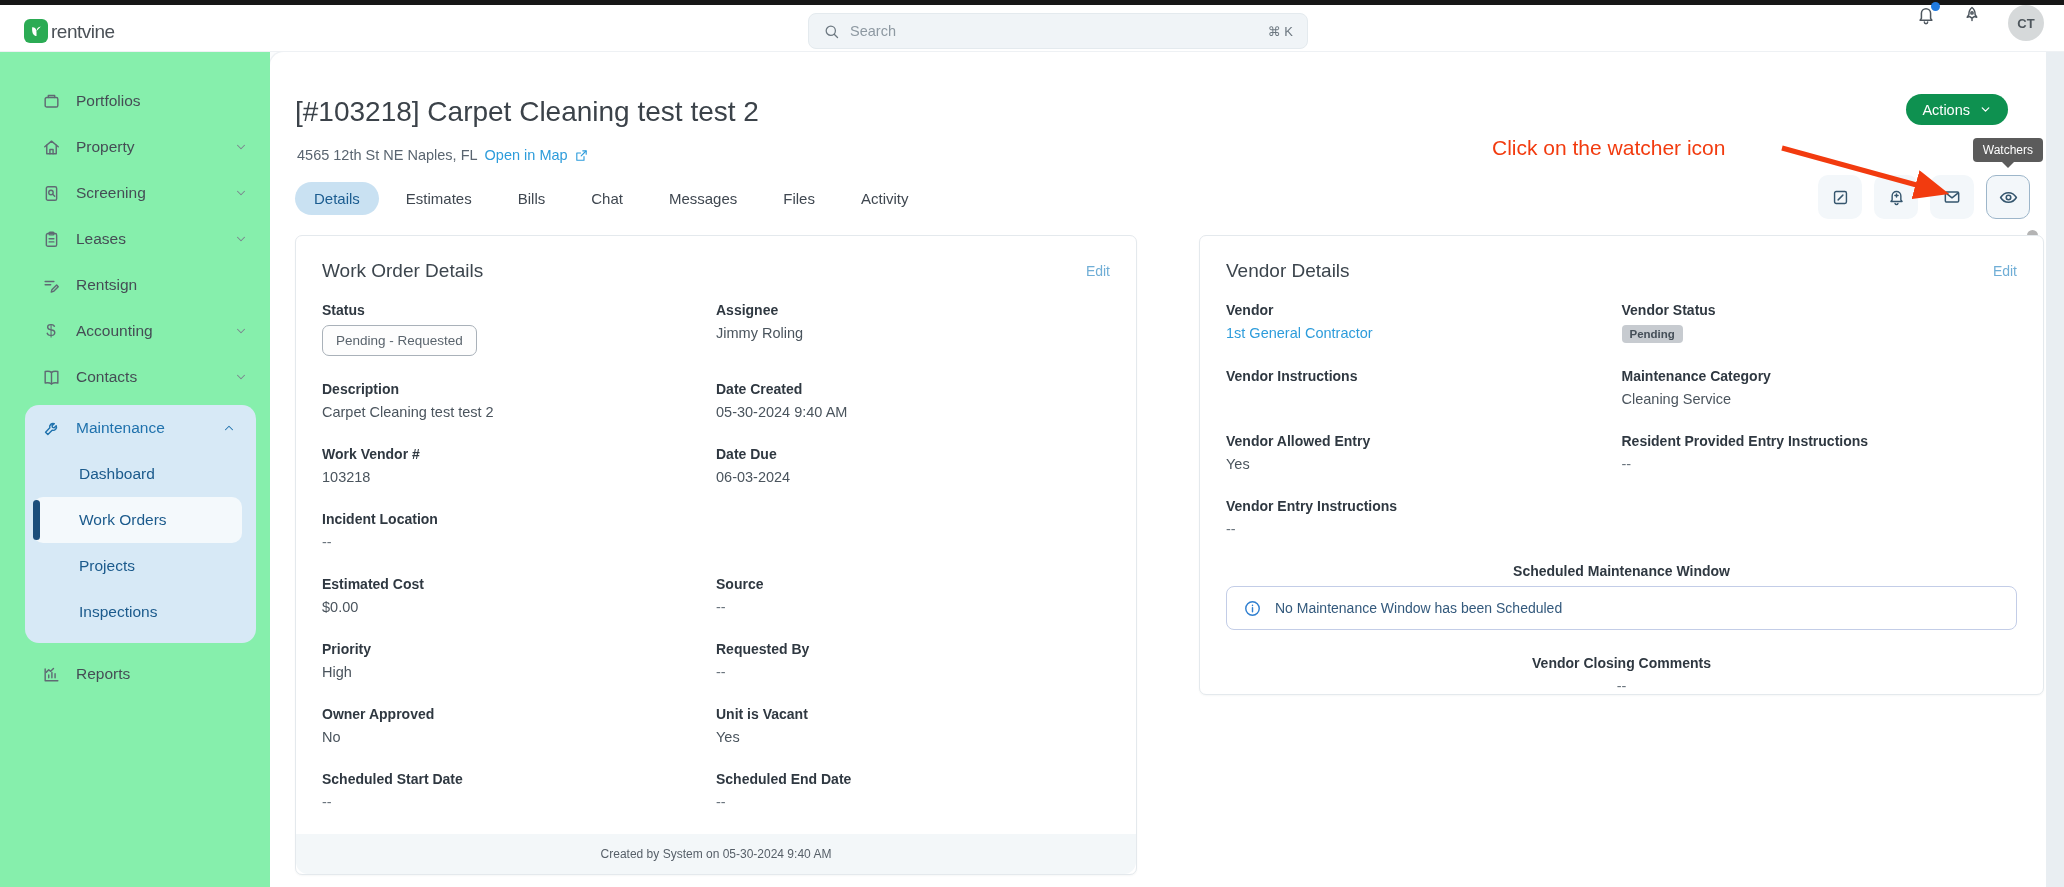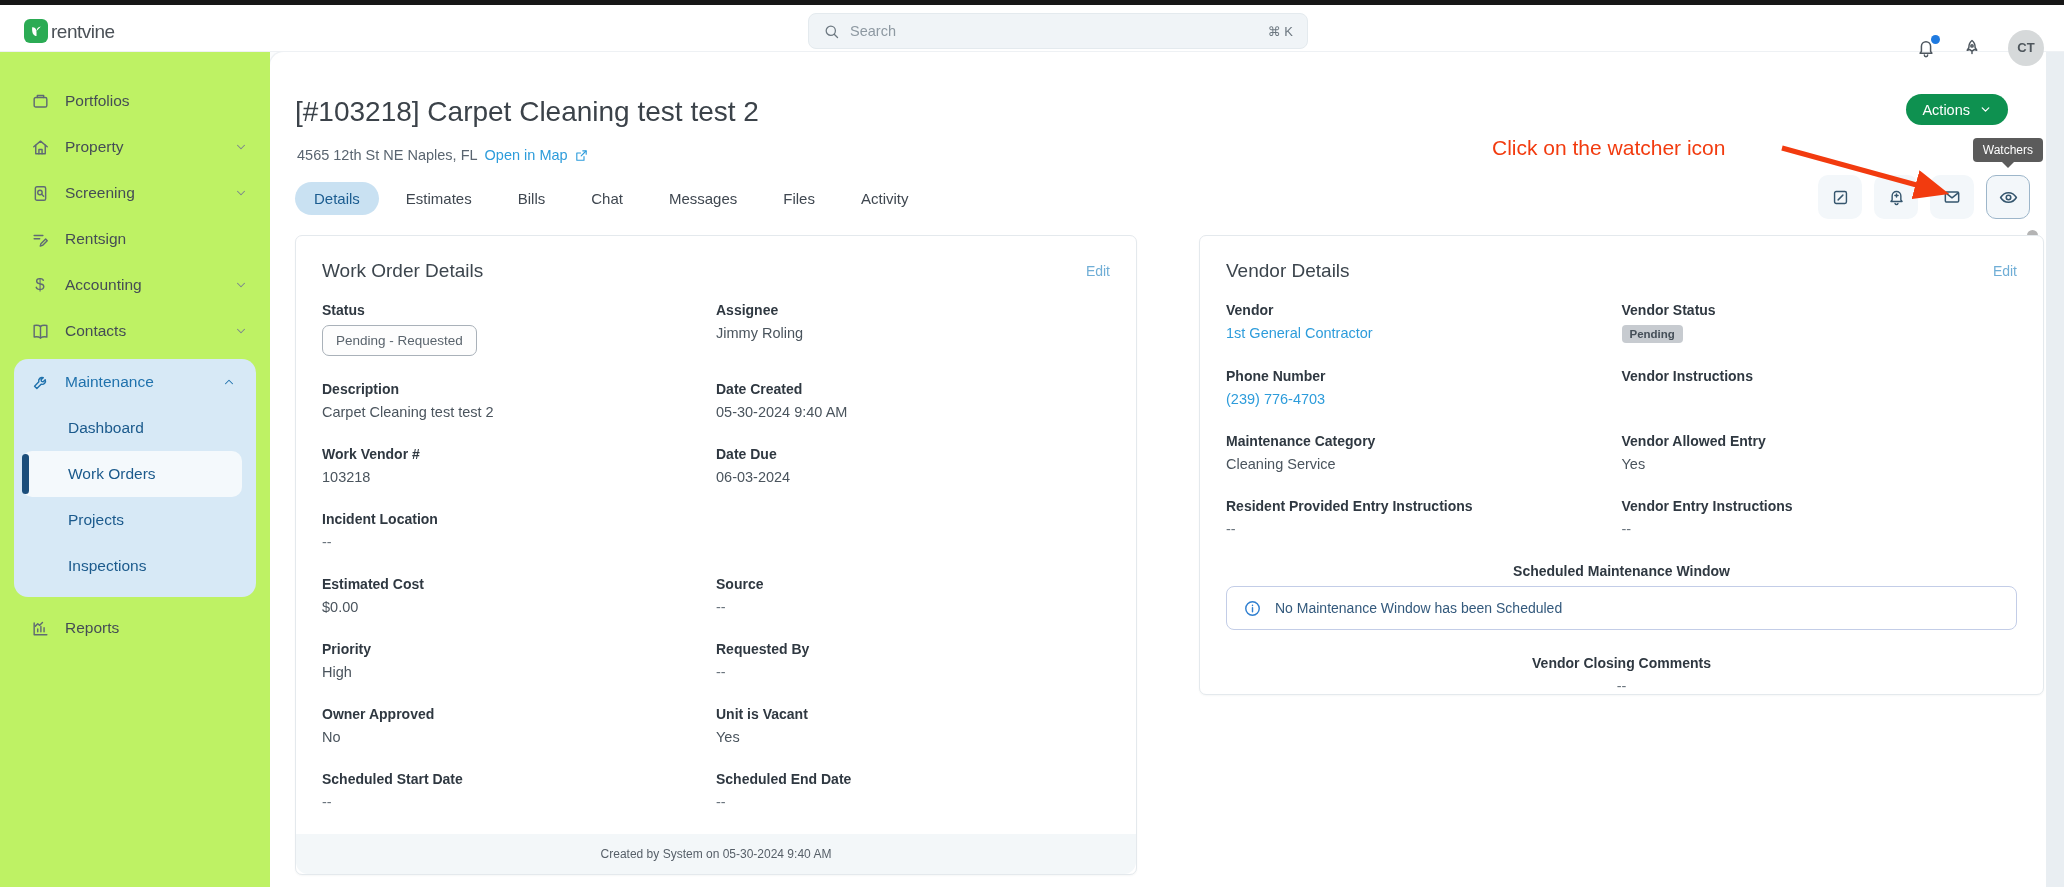--- a/index.html
+++ b/index.html
@@ -13,28 +13,28 @@
             border-top:5px solid #161616; border-bottom:1px solid #eef1f4; z-index:20; }
   .logo { position:absolute; left:24px; top:14px; display:flex; align-items:center; gap:3px; }
   .logo-mark { width:24px; height:24px; background:#2bab54; border-radius:6px; display:flex; align-items:center; justify-content:center; }
   .logo-text { font-size:19px; font-weight:500; color:#4b5157; letter-spacing:-0.5px; line-height:1; }
   .searchbar { position:absolute; left:808px; top:8px; width:500px; height:36px; background:#f0f4f7;
                border:1px solid #e4eaee; border-radius:8px; display:flex; align-items:center; padding:16px 14px; gap:10px; }
   .searchbar input { flex:1; border:none; outline:none; background:transparent; font-size:14.5px; color:#3d4852;
                      font-family:"Liberation Sans", sans-serif; }
   .searchbar input::placeholder { color:#8e99a2; }
   .shortcut { font-size:13px; color:#6d7881; white-space:nowrap; }
-  .top-right { position:absolute; right:20px; top:0; height:47px; display:flex; align-items:center; gap:26px;margin-top:19px; }
+  .top-right { position:absolute; right:20px; top:0; height:47px; display:flex; gap:26px; }
   .top-icon { position:relative; color:#4e575f; cursor:pointer; }
   .notif-dot { position:absolute; top:-3px; right:-4px; width:9px; height:9px; border-radius:50%; background:#1f7ae0; }
   .avatar { width:36px; height:36px; border-radius:50%; background:#d6d9da; display:flex; align-items:center;
             justify-content:center; font-size:13px; font-weight:bold; color:#4e565c; }
 
   
-  .sidebar { position:absolute; top:52px; left:0; width:270px; bottom:0; background:#bef264; padding-top:26px; z-index:10; }
+  .sidebar { position:absolute; top:52px; left:0; width:270px; bottom:0; background:#86efac; padding-top:26px; z-index:10;padding-left:11px; }
   .side-item { height:46px; display:flex; align-items:center; padding:0 22px 0 30px; gap:15px;
                font-size:15.5px; color:#454d55; cursor:pointer; }
   .side-item .ico { width:20px; display:flex; justify-content:center; color:#5f6a73; }
   .side-item .chev { margin-left:auto; color:#7a858e; }
   .dollar { font-size:17px; color:#5f6a73; width:20px; text-align:center; }
   .maint-block { margin:5px 14px 8px 14px; background:#d7e9f6; border-radius:14px; padding:0 0 8px 0; }
   .maint-head { height:46px; display:flex; align-items:center; padding:0 20px 0 16px; gap:15px;
                 font-size:15.5px; color:#2072ad; cursor:pointer; }
   .maint-head .ico { width:20px; display:flex; justify-content:center; color:#2072ad; }
   .maint-head .chev { margin-left:auto; color:#2072ad; }
@@ -180,20 +180,35 @@
     <span>Screening</span>
     <span class="chev">
         <svg class="ic" width="14" height="14" viewBox="0 0 24 24">
           <path d="M6 9l6 6 6-6"></path>
         </svg>
       </span>
   </div>
   <div class="side-item">
     <span class="ico">
       <svg class="ic" width="19" height="19" viewBox="0 0 24 24">
+          <rect x="5.5" y="4.5" width="13" height="16" rx="2"></rect>
+          <rect x="9" y="2.8" width="6" height="3.4" rx="1"></rect>
+          <path d="M9 11h6M9 15h6"></path>
+        </svg>
+    </span>
+    <span>Leases</span>
+    <span class="chev">
+        <svg class="ic" width="14" height="14" viewBox="0 0 24 24">
+          <path d="M6 9l6 6 6-6"></path>
+        </svg>
+      </span>
+  </div>
+  <div class="side-item">
+    <span class="ico">
+      <svg class="ic" width="19" height="19" viewBox="0 0 24 24">
           <path d="M4 7h11M4 11h7"></path>
           <path d="M12.5 17.5l6-6 2 2-6 6-2.8.8.8-2.8z"></path>
         </svg>
     </span>
     <span>Rentsign</span>
   </div>
   <div class="side-item">
     <span class="dollar">$</span>
     <span>Accounting</span>
     <span class="chev">
@@ -416,24 +431,20 @@
       <a class="edit-link">Edit</a>
     </div>
     <div class="fields">
       <div class="field">
         <div class="flabel">Vendor</div>
         <div class="fvalue"><a>1st General Contractor</a></div>
       </div>
       <div class="field">
         <div class="flabel">Vendor Status</div>
         <div class="fvalue"><span class="badge-gray">Pending</span></div>
-      </div>
-      <div class="field">
-        <div class="flabel">Phone Number</div>
-        <div class="fvalue"><a>(239) 776-4703</a></div>
       </div>
       <div class="field">
         <div class="flabel">Vendor Instructions</div>
         <div class="fvalue"></div>
       </div>
       <div class="field">
         <div class="flabel">Maintenance Category</div>
         <div class="fvalue">Cleaning Service</div>
       </div>
       <div class="field">

